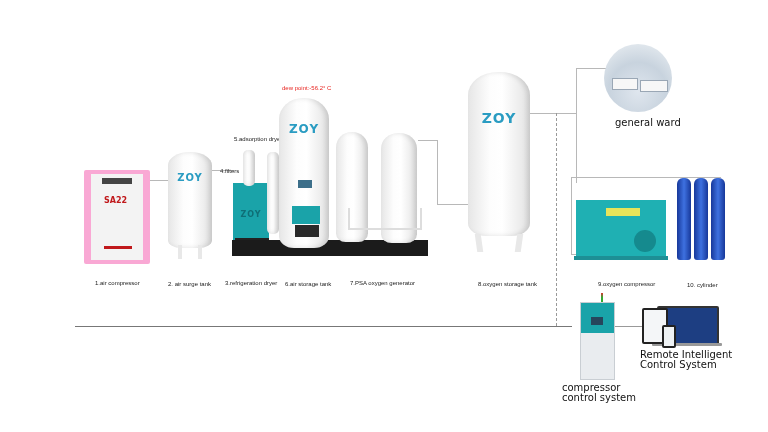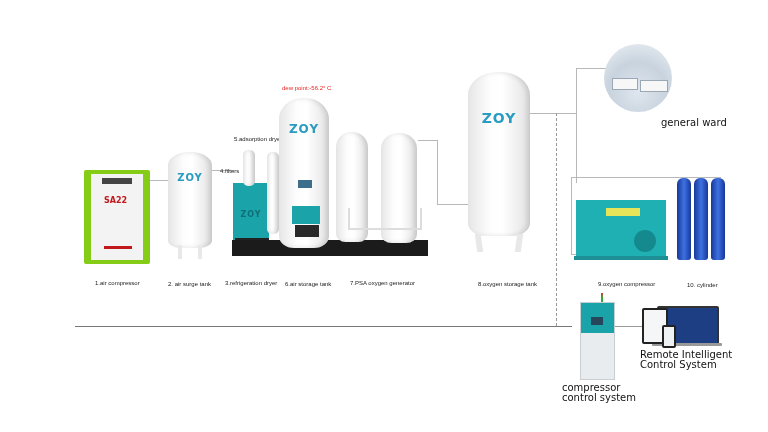--- a/index.html
+++ b/index.html
@@ -24,21 +24,21 @@
 <div class="line" style="left:527px;top:113px;width:50px;height:1px;"></div>
 <div class="line" style="left:576px;top:68px;width:1px;height:115px;"></div>
 <div class="line" style="left:576px;top:68px;width:30px;height:1px;"></div>
 <div class="line" style="left:571px;top:177px;width:150px;height:1px;"></div>
 <div class="line" style="left:571px;top:177px;width:1px;height:78px;"></div>
 <div class="line" style="left:571px;top:254px;width:62px;height:1px;"></div>
 <div class="abs" style="left:556px;top:113px;width:0;height:213px;border-left:1px dashed #999;"></div>
 <div class="abs" style="left:75px;top:326px;width:497px;height:1px;background:#777;"></div>
 <div class="line" style="left:615px;top:326px;width:28px;height:1px;background:#999;"></div>
 
-<div class="abs" style="left:84px;top:170px;width:66px;height:94px;background:#84cc16;border-radius:2px;">
+<div class="abs" style="left:84px;top:170px;width:66px;height:94px;background:#f9a8d4;border-radius:2px;">
   <div class="abs" style="left:7px;top:4px;width:52px;height:86px;background:#f3f3f3;"></div>
   <div class="abs" style="left:18px;top:8px;width:30px;height:6px;background:#444;"></div>
   <div class="abs" style="left:20px;top:26px;font-size:8px;font-weight:bold;color:#c0181b;font-family:'DejaVu Sans',sans-serif;">SA22</div>
   <div class="abs" style="left:20px;top:76px;width:28px;height:3px;background:#c0181b;"></div>
 </div>
 
 <div class="tank" style="left:168px;top:152px;width:44px;height:96px;"></div>
 <div class="leg" style="left:178px;top:245px;width:4px;height:14px;"></div>
 <div class="leg" style="left:198px;top:245px;width:4px;height:14px;"></div>
 <div class="logo" style="left:168px;top:172px;width:44px;font-size:10px;">ZOY</div>
@@ -65,21 +65,21 @@
 
 <div class="tank" style="left:468px;top:72px;width:62px;height:164px;"></div>
 <div class="leg" style="left:476px;top:234px;width:6px;height:18px;transform:skewX(8deg);"></div>
 <div class="leg" style="left:516px;top:234px;width:6px;height:18px;transform:skewX(-8deg);"></div>
 <div class="logo" style="left:468px;top:110px;width:62px;font-size:14px;">ZOY</div>
 
 <div class="abs" style="left:604px;top:44px;width:68px;height:68px;border-radius:50%;background:radial-gradient(circle at 50% 70%,#dfe6ee 0%,#c8d3de 50%,#eef2f5 100%);overflow:hidden;">
   <div class="abs" style="left:8px;top:34px;width:24px;height:10px;background:#f7f7f7;border:1px solid #9aa7b5;"></div>
   <div class="abs" style="left:36px;top:36px;width:26px;height:10px;background:#f7f7f7;border:1px solid #9aa7b5;"></div>
 </div>
-<div class="big" style="left:615px;top:118px;margin-left:46px;">general ward</div>
+<div class="big" style="left:615px;top:118px;">general ward</div>
 
 <div class="abs teal" style="left:576px;top:200px;width:90px;height:58px;background:#1fb0b3;">
   <div class="abs" style="left:30px;top:8px;width:34px;height:8px;background:#e8e45a;"></div>
   <div class="abs" style="left:58px;top:30px;width:22px;height:22px;border-radius:50%;background:#158a8e;"></div>
 </div>
 <div class="abs" style="left:574px;top:256px;width:94px;height:4px;background:#1d8f95;"></div>
 
 <div class="abs" style="left:677px;top:178px;width:14px;height:82px;border-radius:6px 6px 3px 3px;background:linear-gradient(90deg,#17389a,#3e71e0,#17389a);"></div>
 <div class="abs" style="left:694px;top:178px;width:14px;height:82px;border-radius:6px 6px 3px 3px;background:linear-gradient(90deg,#17389a,#3e71e0,#17389a);"></div>
 <div class="abs" style="left:711px;top:178px;width:14px;height:82px;border-radius:6px 6px 3px 3px;background:linear-gradient(90deg,#17389a,#3e71e0,#17389a);"></div>

